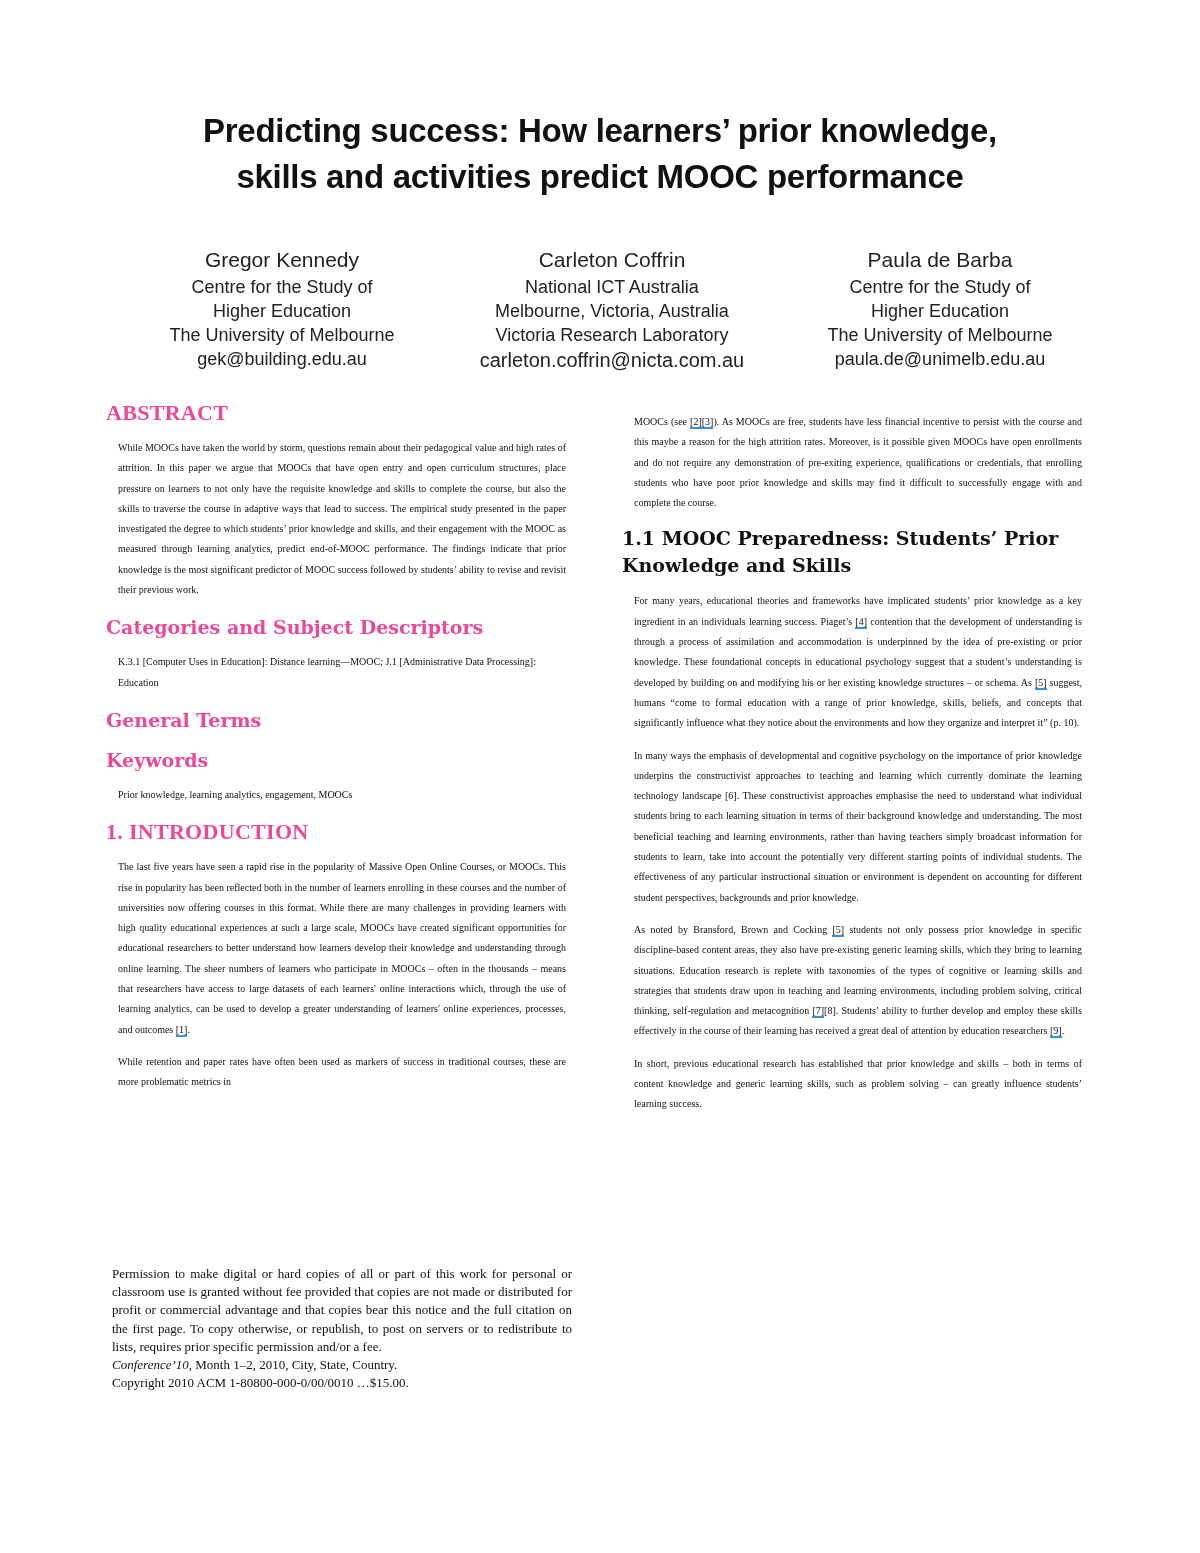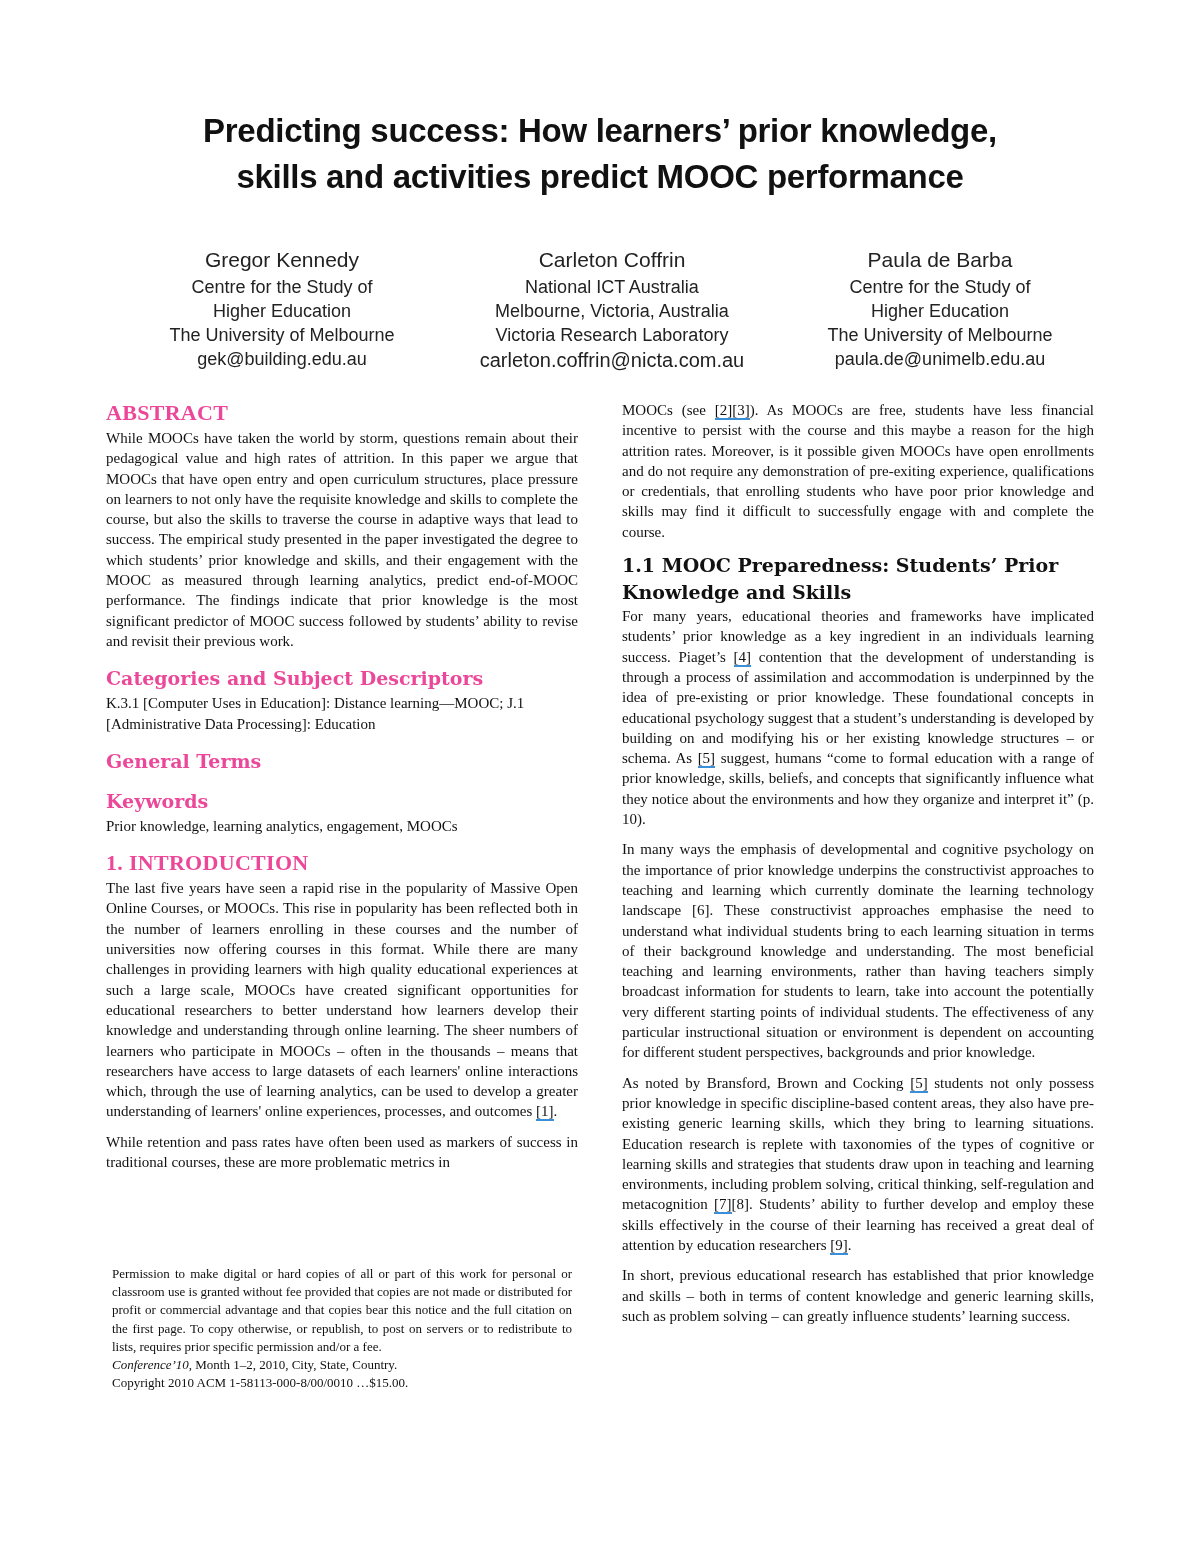--- a/index.html
+++ b/index.html
@@ -25,21 +25,21 @@
   .col-left { left: 106px; }
   .col-right { left: 622px; }
 
   h2.sec {
     font-family: "DejaVu Serif", serif; font-weight: bold; font-size: 19px;
     margin: 0 0 2px 0; line-height: 26px; color: #ec4899;
   }
   h2.sec.allcaps { font-family: "Liberation Serif", serif; font-size: 22px; letter-spacing: 0.3px; }
   h2.sub { font-family: "DejaVu Serif", serif; font-weight: bold; font-size: 19px; line-height: 27px; margin: 10px 0 0 0; color: #111;}
   p.body {
-    margin: 0; font-size: 15px; line-height: 20.3px; text-align: justify; color: #111;
+    margin: 12px; font-size: 10px; line-height: 20.3px; text-align: justify; color: #111;
   }
   p.body + p.body { margin-top: 10px; }
   .block { margin-bottom: 14px; }
   .cite { border-bottom: 2px solid #3b8fd9; }
 
   .permission {
     position: absolute; left: 112px; top: 1265px; width: 460px;
     font-family: "Liberation Serif", serif; font-size: 13px; line-height: 18.2px;
     text-align: justify; color: #111;
   }
@@ -96,28 +96,28 @@
     </div>
 
     <div class="block">
       <h2 class="sec">Keywords</h2>
       <p class="body" style="text-align:left">Prior knowledge, learning analytics, engagement, MOOCs</p>
     </div>
 
     <div>
       <h2 class="sec allcaps">1.  INTRODUCTION</h2>
       <p class="body"><span>The last five years have seen a rapid rise in the popularity of Massive Open Online Courses, or MOOCs. This rise in popularity has been reflected both in the number of learners enrolling in these courses and the number of universities now offering courses in this format. While there are many challenges in providing learners with high quality educational experiences at such a large scale, MOOCs have created significant opportunities for educational researchers to better understand how learners develop their knowledge and understanding through online learning.  The sheer numbers of learners who participate in MOOCs – often in the thousands – means that researchers have access to large datasets of each learners' online interactions which, through the use of learning analytics, can be used to develop a greater understanding of learners' online experiences, processes, and outcomes </span><span class="cite">[1]</span><span>.</span></p>
-      <p class="body">While retention and pass rates have often been used as markers of success in traditional courses, these are more problematic metrics in</p>
+      <p class="body">While retention and paper rates have often been used as markers of success in traditional courses, these are more problematic metrics in</p>
     </div>
   </div>
 
   <div class="permission">
     <div>Permission to make digital or hard copies of all or part of this work for personal or classroom use is granted without fee provided that copies are not made or distributed for profit or commercial advantage and that copies bear this notice and the full citation on the first page. To copy otherwise, or republish, to post on servers or to redistribute to lists, requires prior specific permission and/or a fee.</div>
     <div class="line"><i>Conference’10</i><span>, Month 1–2, 2010, City, State, Country.</span></div>
-    <div class="line">Copyright 2010 ACM 1-58113-000-8/00/0010 …$15.00.</div>
+    <div class="line">Copyright 2010 ACM 1-80800-000-0/00/0010 …$15.00.</div>
   </div>
 
   <div class="col col-right">
     <p class="body"><span>MOOCs (see </span><span class="cite">[2][3]</span><span>). As MOOCs are free, students have less financial incentive to persist with the course and this maybe a reason for the high attrition rates. Moreover, is it possible given MOOCs have open enrollments and do not require any demonstration of pre-exiting experience, qualifications or credentials, that enrolling students who have poor prior knowledge and skills may find it difficult to successfully engage with and complete the course.</span></p>
 
     <h2 class="sub">1.1 MOOC Preparedness: Students’ Prior Knowledge and Skills</h2>
 
     <p class="body"><span>For many years, educational theories and frameworks have implicated students’ prior knowledge as a key ingredient in an individuals learning success. Piaget’s </span><span class="cite">[4]</span><span> contention that the development of understanding is through a process of assimilation and accommodation is underpinned by the idea of pre-existing or prior knowledge. These foundational concepts in educational psychology suggest that a student’s understanding is developed by building on and modifying his or her existing knowledge structures – or schema. As </span><span class="cite">[5]</span><span> suggest, humans “come to formal education with a range of prior knowledge, skills, beliefs, and concepts that significantly influence what they notice about the environments and how they organize and interpret it” (p. 10).</span></p>
 
     <p class="body">In many ways the emphasis of developmental and cognitive psychology on the importance of prior knowledge underpins the constructivist approaches to teaching and learning which currently dominate the learning technology landscape [6]. These constructivist approaches emphasise the need to understand what individual students bring to each learning situation in terms of their background knowledge and understanding. The most beneficial teaching and learning environments, rather than having teachers simply broadcast information for students to learn, take into account the potentially very different starting points of individual students. The effectiveness of any particular instructional situation or environment is dependent on accounting for different student perspectives, backgrounds and prior knowledge.</p>

